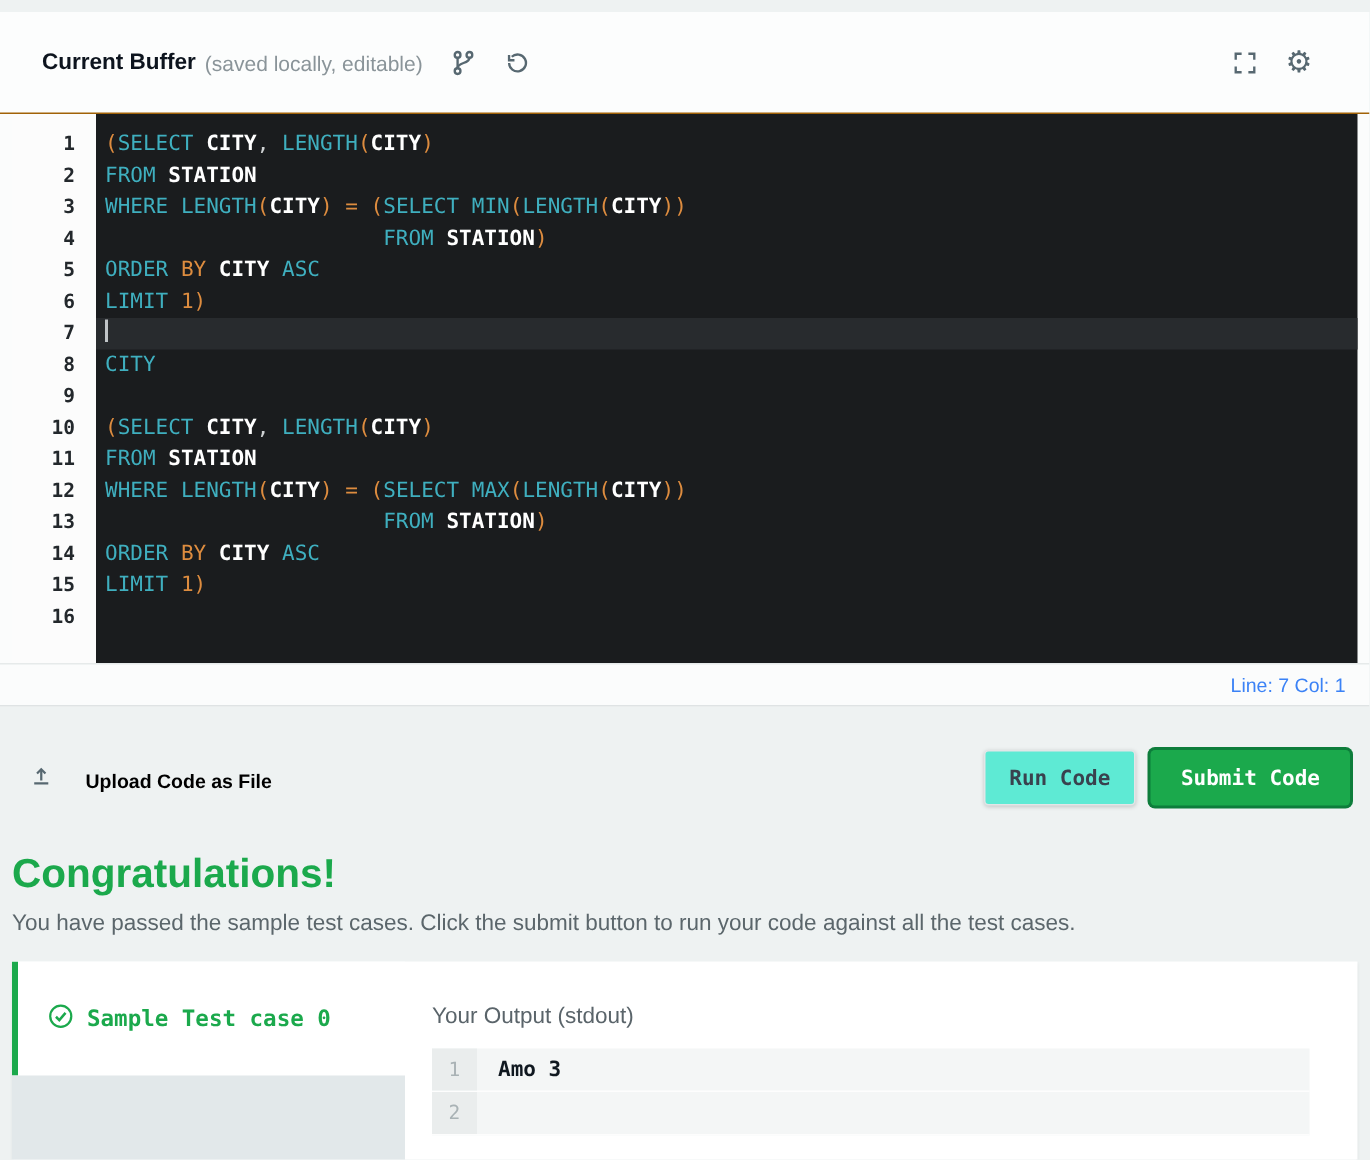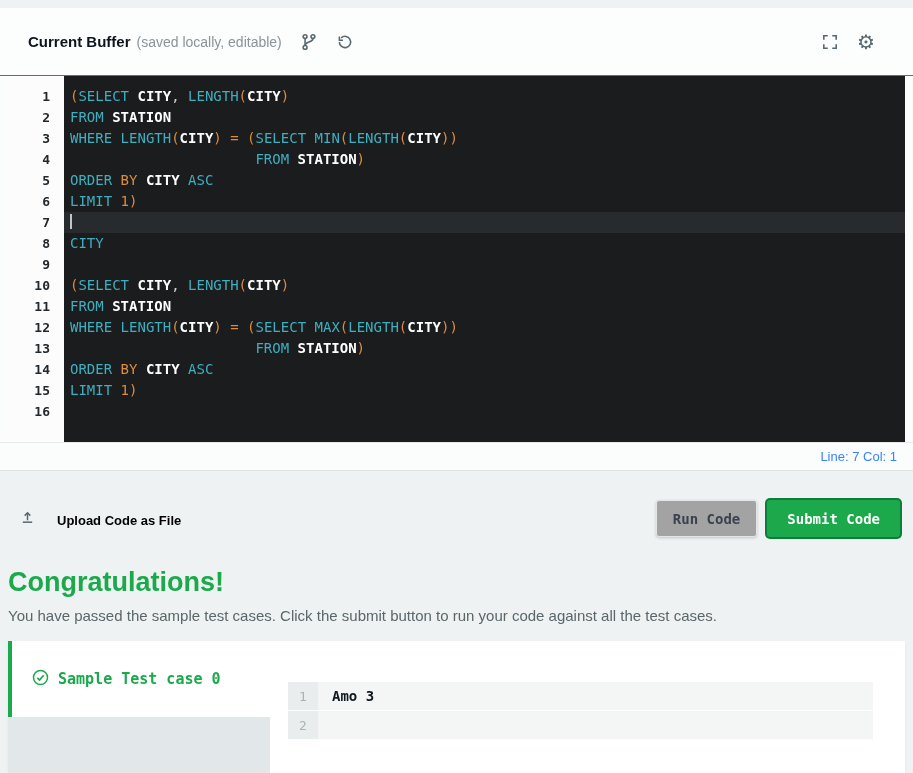--- a/index.html
+++ b/index.html
@@ -59,21 +59,21 @@
   }
   .upload-link {
     display: inline-flex; align-items: flex-end; gap: 22px; cursor: pointer;
     font-size: 13px; font-weight: 700; color: #000000;
   }
   .btn {
     height: 37px; border-radius: 3px; border: none; cursor: pointer;
     font-family: "DejaVu Sans Mono", monospace; font-size: 14px; font-weight: 700;
   }
   .btn-run {
-    background: #a3a3a3; color: #39424e; padding: 0 16px;
+    background: #5eead4; color: #39424e; padding: 0 16px;
     border: 1px solid #e2e6e7; box-shadow: 0 1px 3px rgba(0,0,0,0.18);
     margin-right: 10px;
   }
   .btn-submit {
     background: #1ba94c; color: #ffffff; padding: 0 20px;
     box-shadow: 0 0 0 2px #0d7d3b;
   }
   
   .congrats { margin: 30px 0 0 8px; font-size: 27px; font-weight: 700; color: #1ba94c; }
   .congrats-msg { margin: 9px 0 0 8px; font-size: 15px; color: #5b666b; }
@@ -211,20 +211,21 @@
         <svg width="17" height="17" viewBox="0 0 16 16" fill="none" stroke="#1ba94c">
           <circle cx="8" cy="8" r="6.6" stroke-width="1.4"></circle>
           <path d="M5 8.3l2.1 2.1L11 5.9" stroke-width="1.6"></path>
         </svg>
       </span>
       <span>Sample Test case 0</span>
     </div>
     <div class="panel-left-fill"></div>
   </div>
   <div class="panel-right">
+    <div class="output-label">Your Output (stdout)</div>
     <div class="output-box">
         <div class="out-row">
           <span class="out-num">1</span>
           <span class="out-text">Amo 3</span>
         </div>
         <div class="out-row">
           <span class="out-num">2</span>
         </div>
       </div>
   </div>

